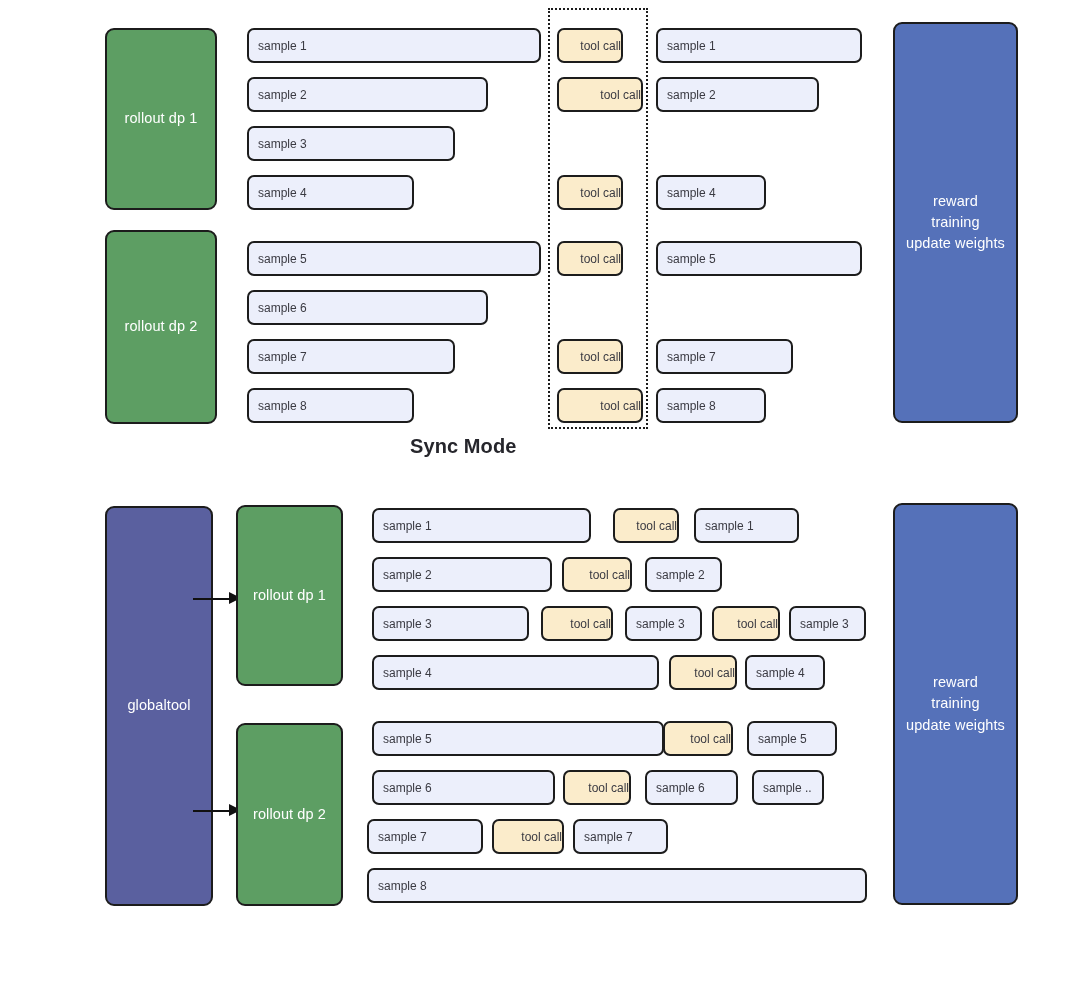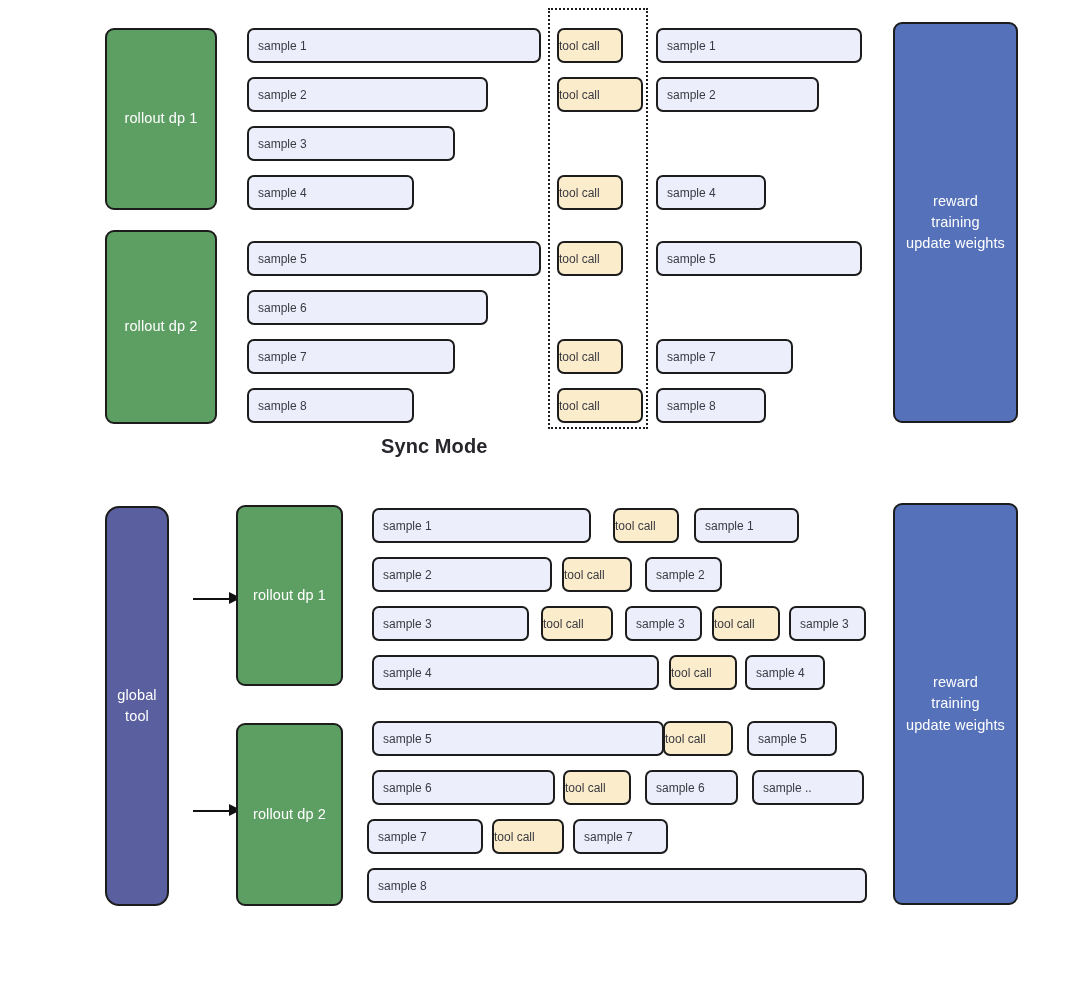--- a/index.html
+++ b/index.html
@@ -48,21 +48,21 @@
 
   
   .pill {
     height: 35px;
     padding-left: 9px;
     font-size: 12px;
     color: #3a3a42;
     border-radius: 7px;
   }
   .pill.sample   { background: #eceffb; }
-  .pill.toolcall { background: #fbeccb; padding-left: 0; justify-content: flex-start; }
+  .pill.toolcall { background: #fbeccb; padding-left: 0; justify-content: flex-end; }
 
   
   .dotted-group {
     position: absolute;
     box-sizing: border-box;
     border: 2px dotted #1c1c1c;
     background: transparent;
   }
 
   
@@ -170,23 +170,23 @@
   <div class="abox pill sample" style="left:656px; top:388px; width:110px;">
     <span>sample 8</span>
   </div>
 
   <div class="abox block blue" style="left:893px; top:22px; width:125px; height:401px; flex-direction:column;">
     <span class="blk-text">reward</span>
     <span class="blk-text">training</span>
     <span class="blk-text">update weights</span>
   </div>
 
-  <div class="caption" style="left:381px; top:435px;">Sync Mode</div>
-
-  <div class="abox block indigo" style="left:105px; top:506px; width:64px; height:400px; flex-direction:column;border-radius:14px;">
+  <div class="caption" style="left:410px; top:435px;">Sync Mode</div>
+
+  <div class="abox block indigo" style="left:105px; top:506px; width:108px; height:400px; flex-direction:row;">
     <span class="blk-text">global</span>
     <span class="blk-text">tool</span>
   </div>
 
   <div class="arrow-line" style="left:193px; top:598px; width:38px;"></div>
   <div class="arrow-head" style="left:229px; top:592px;"></div>
 
   <div class="arrow-line" style="left:193px; top:810px; width:38px;"></div>
   <div class="arrow-head" style="left:229px; top:804px;"></div>
 
@@ -255,21 +255,21 @@
 
   <div class="abox pill sample" style="left:372px; top:770px; width:183px;">
     <span>sample 6</span>
   </div>
   <div class="abox pill toolcall" style="left:563px; top:770px; width:68px;">
     <span>tool call</span>
   </div>
   <div class="abox pill sample" style="left:645px; top:770px; width:93px;">
     <span>sample 6</span>
   </div>
-  <div class="abox pill sample" style="left:752px; top:770px; width:112px;">
+  <div class="abox pill sample" style="left:752px; top:770px; width:72px;">
     <span>sample ..</span>
   </div>
 
   <div class="abox pill sample" style="left:367px; top:819px; width:116px;">
     <span>sample 7</span>
   </div>
   <div class="abox pill toolcall" style="left:492px; top:819px; width:72px;">
     <span>tool call</span>
   </div>
   <div class="abox pill sample" style="left:573px; top:819px; width:95px;">

